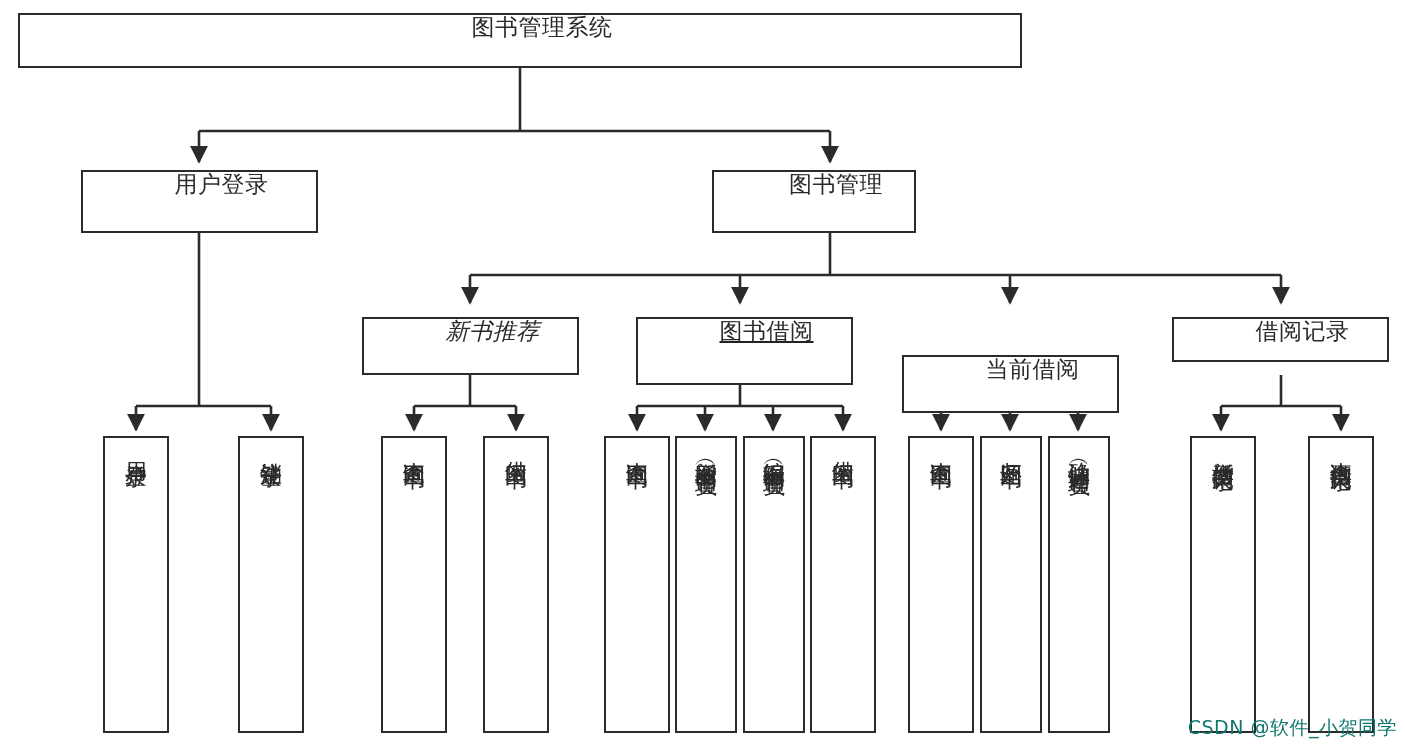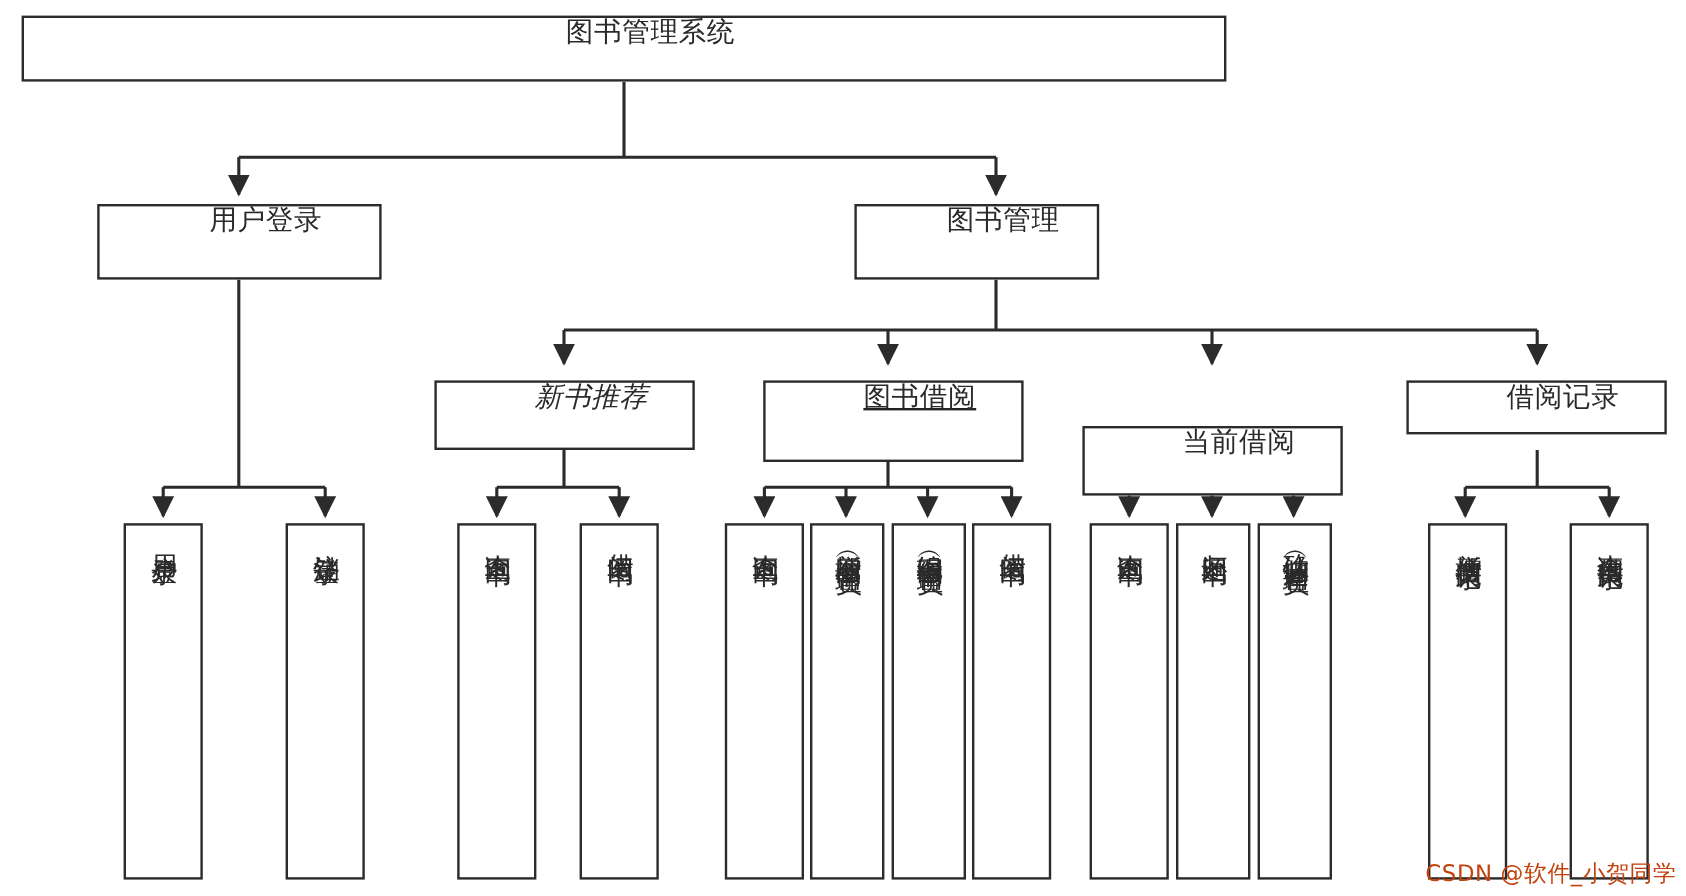--- a/index.html
+++ b/index.html
@@ -55,21 +55,21 @@
     font-size: 22px;
     line-height: 1.0;
     text-align: start;
     max-height: 100%;
   }
   .watermark {
     position: absolute;
     right: 8px;
     bottom: 6px;
     font-size: 19px;
-    color: #c2410c;
+    color: #0f766e;
     letter-spacing: 0.5px;
     white-space: nowrap;
     user-select: none;
   }
 </style>
 </head>
 <body>
 
 <div id="canvas">
 

